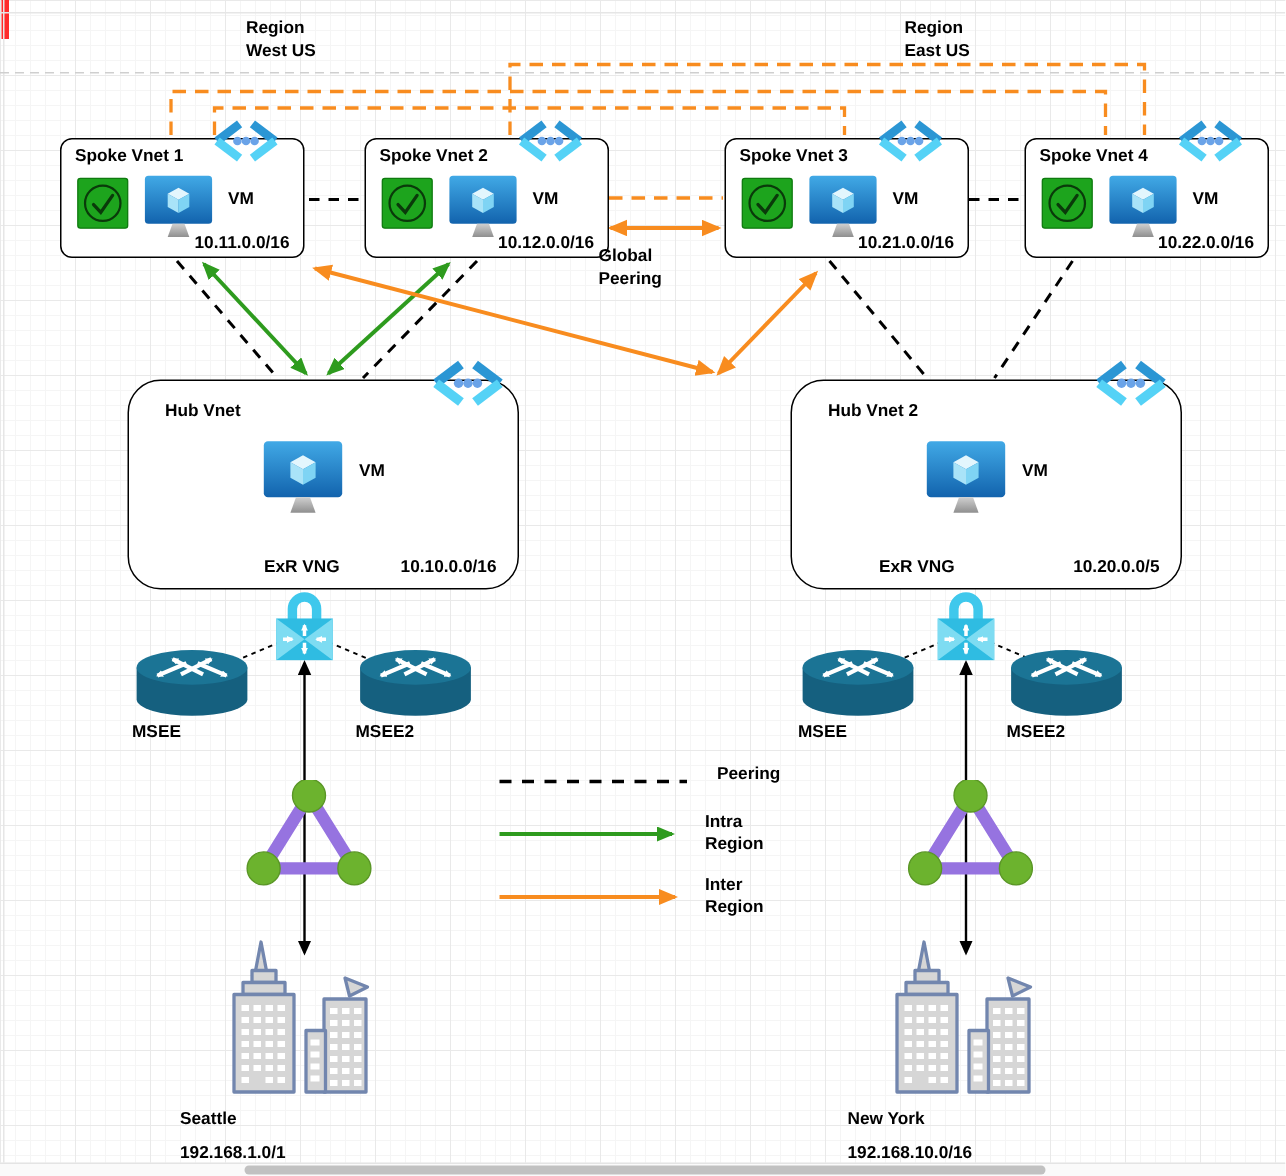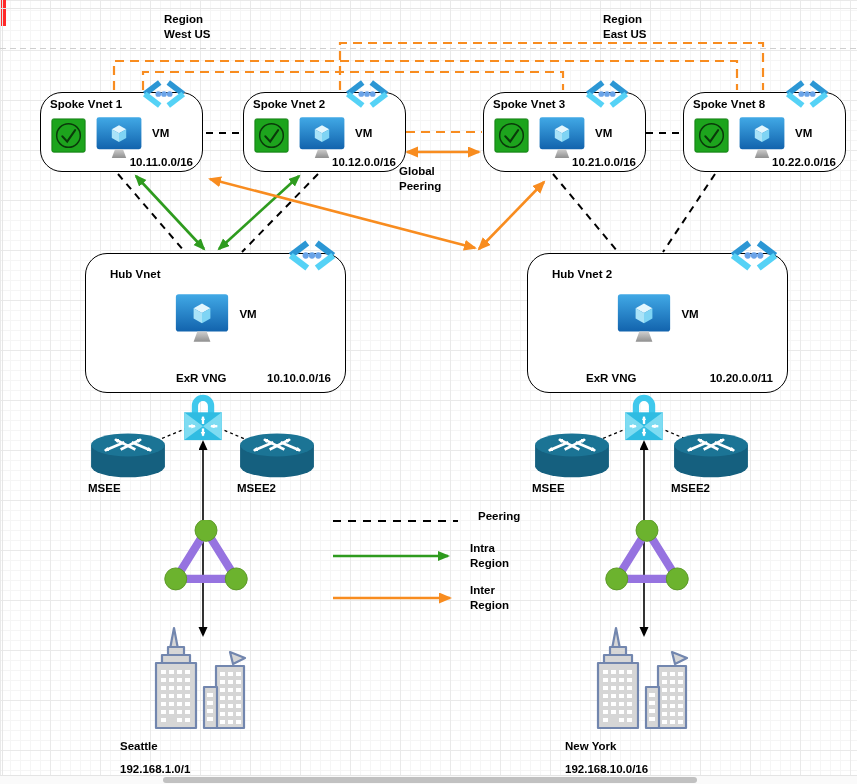--- a/index.html
+++ b/index.html
@@ -10,21 +10,21 @@
       linear-gradient(to bottom,#e9e9e9 1px,transparent 1px) 0 0/50px 50px,
       linear-gradient(to right,#f5f5f5 1px,transparent 1px) 0 0/10px 10px,
       linear-gradient(to bottom,#f5f5f5 1px,transparent 1px) 0 0/10px 10px,
       #ffffff;
     color:#000;}
   .wires{position:absolute;left:0;top:0;width:857px;height:784px;}
   .lbl{position:absolute;font-weight:700;font-size:11.5px;line-height:15px;text-align:left;white-space:pre-line;}
   .lbl.left{text-align:left;white-space:nowrap;}
 
   .vnet-box{position:absolute;background:#fff;border:1.4px solid #000;box-sizing:border-box;}
-  .spoke{width:163px;height:80px;border-radius:22px;top:92px;}
+  .spoke{width:163px;height:80px;border-radius:8px;top:92px;}
   .s1{left:40px}.s2{left:243px}.s3{left:483px}.s4{left:683px}
   .hub{width:261px;height:140px;border-radius:22px;top:253px;text-decoration:underline;}
   .h1{left:85px}.h2{left:527px}
   .box-title{position:absolute;left:9px;top:5px;font-weight:700;font-size:11.5px;}
   .hub .box-title{left:24px;top:14px;}
   .cidr{position:absolute;right:9px;bottom:3px;font-weight:700;font-size:11.5px;}
   .hub .cidr{right:14px;bottom:8px;}
   .gw{position:absolute;bottom:8px;font-weight:700;font-size:11.5px;margin-top:35px;}
   .h1 .gw{left:90px}.h2 .gw{left:58px}
   .vnet-badge{position:absolute;width:52px;height:30px;right:12px;top:-14px;}
@@ -274,21 +274,21 @@
         </svg>
       <svg class="vm-ic">
           <use href="#sym-vm"></use>
         </svg>
       <span class="vm-label">VM</span>
     </div>
     <span class="cidr">10.21.0.0/16</span>
   </div>
 
   <div class="vnet-box spoke s4">
-    <span class="box-title">Spoke Vnet 8</span>
+    <span class="box-title">Spoke Vnet 4</span>
     <svg class="vnet-badge">
         <use href="#sym-vnet"></use>
       </svg>
     <div class="vm-row">
       <svg class="check-ic">
           <use href="#sym-check"></use>
         </svg>
       <svg class="vm-ic">
           <use href="#sym-vm"></use>
         </svg>
@@ -320,21 +320,21 @@
     <svg class="vnet-badge">
         <use href="#sym-vnet"></use>
       </svg>
     <div class="vm-row">
       <svg class="vm-ic">
           <use href="#sym-vm"></use>
         </svg>
       <span class="vm-label">VM</span>
     </div>
     <span class="gw">ExR VNG</span>
-    <span class="cidr">10.20.0.0/11</span>
+    <span class="cidr">10.20.0.0/5</span>
   </div>
 
   <svg class="float-ic" style="left:183px;top:389px;width:40px;height:52px">
       <use href="#sym-vng"></use>
     </svg>
   <svg class="float-ic" style="left:624px;top:389px;width:40px;height:52px">
       <use href="#sym-vng"></use>
     </svg>
 
   <svg class="float-ic" style="left:89px;top:432px;width:78px;height:48px">

